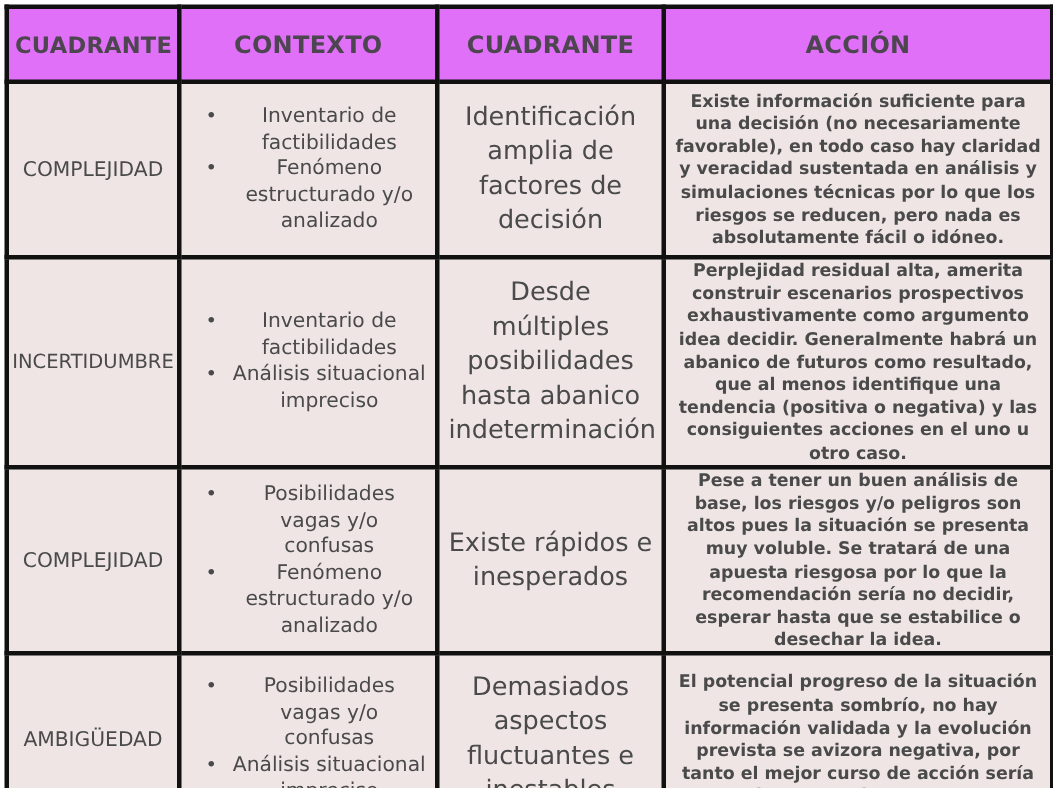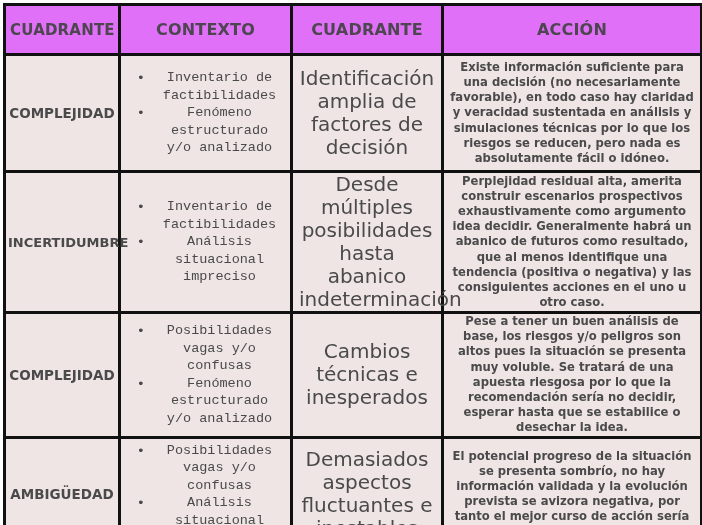--- a/index.html
+++ b/index.html
@@ -30,34 +30,34 @@
     background: #e070f8;
     color: #4d4550;
     font-weight: 600;
     font-size: 16px;
     height: 47px;
     letter-spacing: 0.2px;
   }
   th.col-cuad { font-size: 15px; }
   td.quad {
     font-size: 13.5px;
-    font-weight: 700;
+    font-weight: 400;
     color: #4a4a4a;
     padding: 0 2px;
   }
   td.quad.small { font-size: 13px; }
   td.vars { font-size: 13.5px; line-height: 17.5px; padding: 0 6px 0 8px; }
   ul.var-list { list-style: none; margin: 0; padding: 0; }
   ul.var-list li { position: relative; padding-left: 26px; }
   ul.var-list li .bullet {
     position: absolute; left: 8px; top: 0;
     font-size: 13px;
   }
-  ul.var-list li .txt { display: block; font-family: Liberation Mono, monospace; }
-  td.ctx { font-size: 20px; line-height: 23px; padding: 0 6px; margin-top: 40px; }
+  ul.var-list li .txt { display: block; }
+  td.ctx { font-size: 17px; line-height: 23px; padding: 0 6px; margin-top: 40px; }
   td.act { font-size: 11.6px; line-height: 15.2px; padding: 0 6px; font-weight: bold; }
 </style>
 </head>
 <body>
 
 <div class="table-wrap">
 <table>
   <colgroup>
     <col style="width:115px">
     <col style="width:172px">
@@ -114,21 +114,21 @@
           <li>
                 <span class="bullet">•</span>
                 <span class="txt">Posibilidades vagas y/o confusas</span>
               </li>
           <li>
                 <span class="bullet">•</span>
                 <span class="txt">Fenómeno estructurado y/o analizado</span>
               </li>
         </ul>
       </td>
-      <td class="ctx">Cambios técnicas e inesperados</td>
+      <td class="ctx">Existe rápidos e inesperados</td>
       <td class="act">Pese a tener un buen análisis de base, los riesgos y/o peligros son altos pues la situación se presenta muy voluble. Se tratará de una apuesta riesgosa por lo que la recomendación sería no decidir, esperar hasta que se estabilice o desechar la idea.</td>
     </tr>
     <tr style="height:114px">
       <td class="quad">AMBIGÜEDAD</td>
       <td class="vars">
         <ul class="var-list">
           <li>
                 <span class="bullet">•</span>
                 <span class="txt">Posibilidades vagas y/o confusas</span>
               </li>

